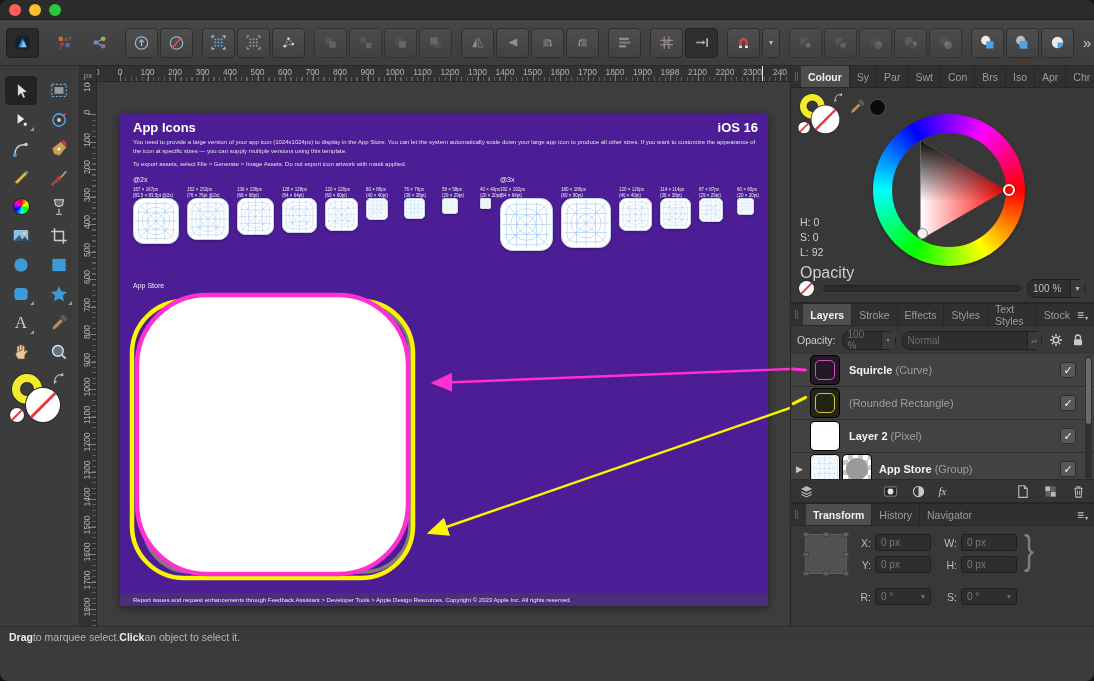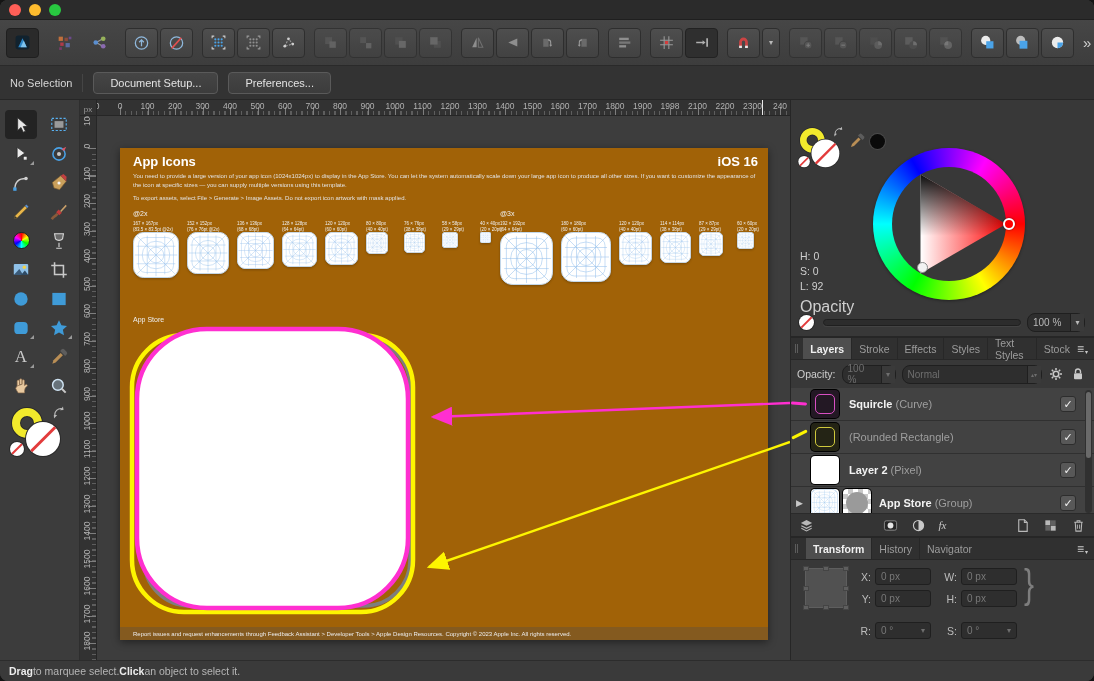--- a/index.html
+++ b/index.html
@@ -53,21 +53,21 @@
     background-image:repeating-linear-gradient(90deg,#7e7e7e 0 1px,transparent 1px 27.5px),repeating-linear-gradient(90deg,#5e5e5e 0 1px,transparent 1px 5.5px);
     background-size:100% 8px,100% 4px;background-position:22.5px 100%,22.5px 100%;background-repeat:no-repeat;}
   .hruler .rlab{position:absolute;top:1px;width:28px;text-align:center;font-size:8.5px;color:#b2b2b2;}
   .hmark{position:absolute;top:0;bottom:0;width:1px;background:#e8e8e8;}
   .canvasrow{display:flex;height:544px;}
   .vruler{position:relative;width:17px;height:544px;background:#323232;border-right:1px solid #262626;overflow:hidden;flex:none;
     background-image:repeating-linear-gradient(180deg,#7e7e7e 0 1px,transparent 1px 27.5px),repeating-linear-gradient(180deg,#5e5e5e 0 1px,transparent 1px 5.5px);
     background-size:8px 100%,4px 100%;background-position:100% 31.5px,100% 31.5px;background-repeat:no-repeat;}
   .vruler .rlab{position:absolute;left:1px;width:28px;text-align:center;font-size:8.5px;color:#b2b2b2;transform:rotate(-90deg);transform-origin:center center;}
   .viewport{position:relative;width:693px;height:544px;background:#3d3d3d;overflow:hidden;}
-  .document{position:absolute;left:23px;top:32px;width:648px;height:492px;background:#a16207;box-shadow:0 2px 8px rgba(0,0,0,.45);}
+  .document{position:absolute;left:23px;top:32px;width:648px;height:492px;background:#4c1d95;box-shadow:0 2px 8px rgba(0,0,0,.45);}
   .dochead{position:absolute;left:13px;top:6px;font-size:13px;font-weight:bold;color:#fff;}
   .osbadge{position:absolute;right:10px;top:6px;font-size:13px;font-weight:bold;color:#fff;}
   .docdesc{position:absolute;left:13px;width:625px;font-size:6px;line-height:1.55;color:#e3e3e3;}
   .iconset{position:absolute;}
   .iconset .slabel{font-size:7px;color:#efefef;margin-bottom:4px;}
   .iconsrow{display:flex;align-items:flex-start;gap:8px;}
   .icell .ilabel{font-size:6px;transform:scale(.75);transform-origin:0 0;color:#efefef;line-height:1.3;white-space:nowrap;height:11px;}
   .icell svg{display:block;filter:drop-shadow(0 1px 1px rgba(0,0,0,.25));}
   .appstorelabel{position:absolute;left:13px;top:168px;font-size:7px;color:#efefef;}
   .squircle{position:absolute;left:8px;top:178px;}
@@ -384,26 +384,20 @@
         <div class="tbtn">
           <svg viewBox="0 0 16 16">
             <circle cx="8" cy="8" r="5.3" fill="#ececec"></circle>
             <path d="M8 8 H13.3 A5.3 5.3 0 0 1 8 13.3 Z" fill="#4aa3e8"></path>
           </svg>
         </div>
       </div>
       <span class="overflow">»</span>
     </div>
 
-  <div class="contextbar">
-    <span class="selstatus">No Selection</span>
-    <span class="vdiv"></span>
-    <button class="cbtn">Document Setup...</button>
-    <button class="cbtn">Preferences...</button>
-  </div>
 
   <div class="workspace">
 
     <div class="toolspanel">
       <div class="toolgrid" id="toolgrid">
           <div class="tool sel">
             <svg viewBox="0 0 18 18">
               <path d="M6 2.5 L6 14 L9 11.2 L11 15.5 L13 14.6 L11 10.4 L14.8 10 Z" fill="#e6e6e6" stroke="#2a2a2a" stroke-width=".7"></path>
             </svg>
           </div>
@@ -813,20 +807,35 @@
             <line x1="693" y1="287" x2="336" y2="301" stroke="#ff2fd0" stroke-width="2.4" marker-end="url(#mh)"></line>
             <line x1="693" y1="326" x2="332" y2="451" stroke="#fdf500" stroke-width="2.4" marker-end="url(#yh)"></line>
           </svg>
         </div>
       </div>
     </div>
 
     <div class="rightpanel">
 
       <section class="panel colour">
+        <div class="ptabs" id="colourtabs">
+            <span class="grip">
+              <i></i>
+              <i></i>
+            </span>
+            <span class="ptab on">Colour</span>
+            <span class="ptab">Sy</span>
+            <span class="ptab">Par</span>
+            <span class="ptab">Swt</span>
+            <span class="ptab">Con</span>
+            <span class="ptab">Brs</span>
+            <span class="ptab">Iso</span>
+            <span class="ptab">Apr</span>
+            <span class="ptab">Chr</span>
+          </div>
         <div class="fsw small" style="left:9px;top:28px;">
           <span class="fsw-stroke"></span>
           <span class="fsw-fill">
               <i></i>
             </span>
           <span class="fsw-none">
               <i></i>
             </span>
           <svg class="fsw-swap" viewBox="0 0 13 13">
               <path d="M2 10 A6 6 0 0 1 10 3" stroke="#b9b9b9" fill="none" stroke-width="1.2"></path>

